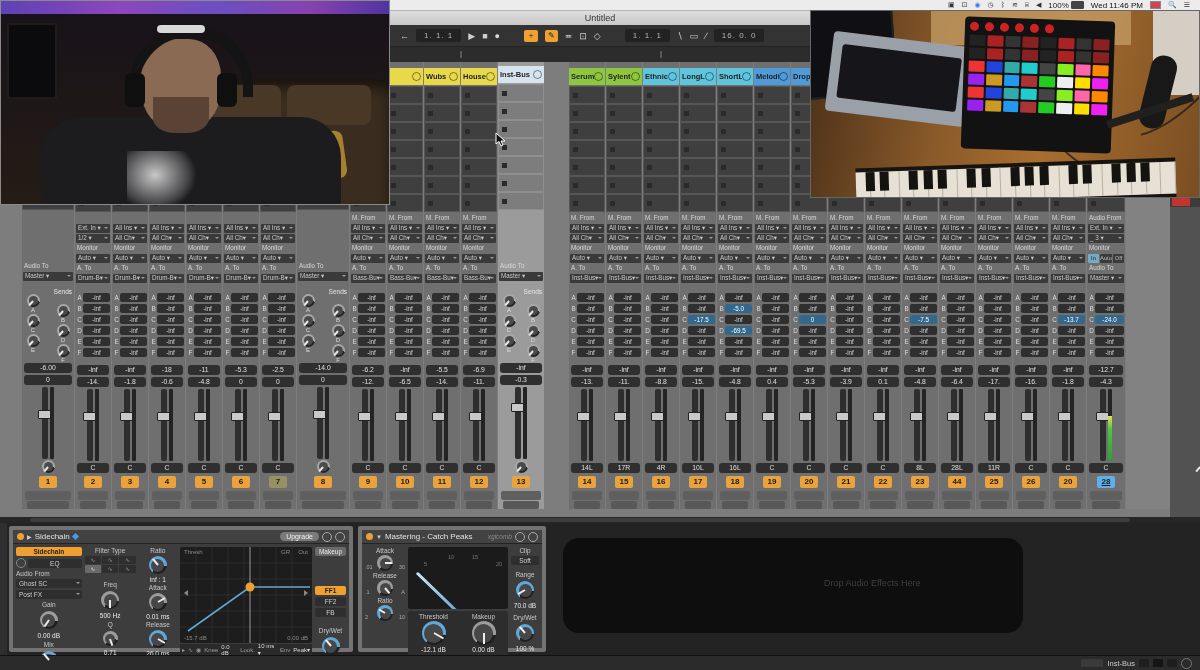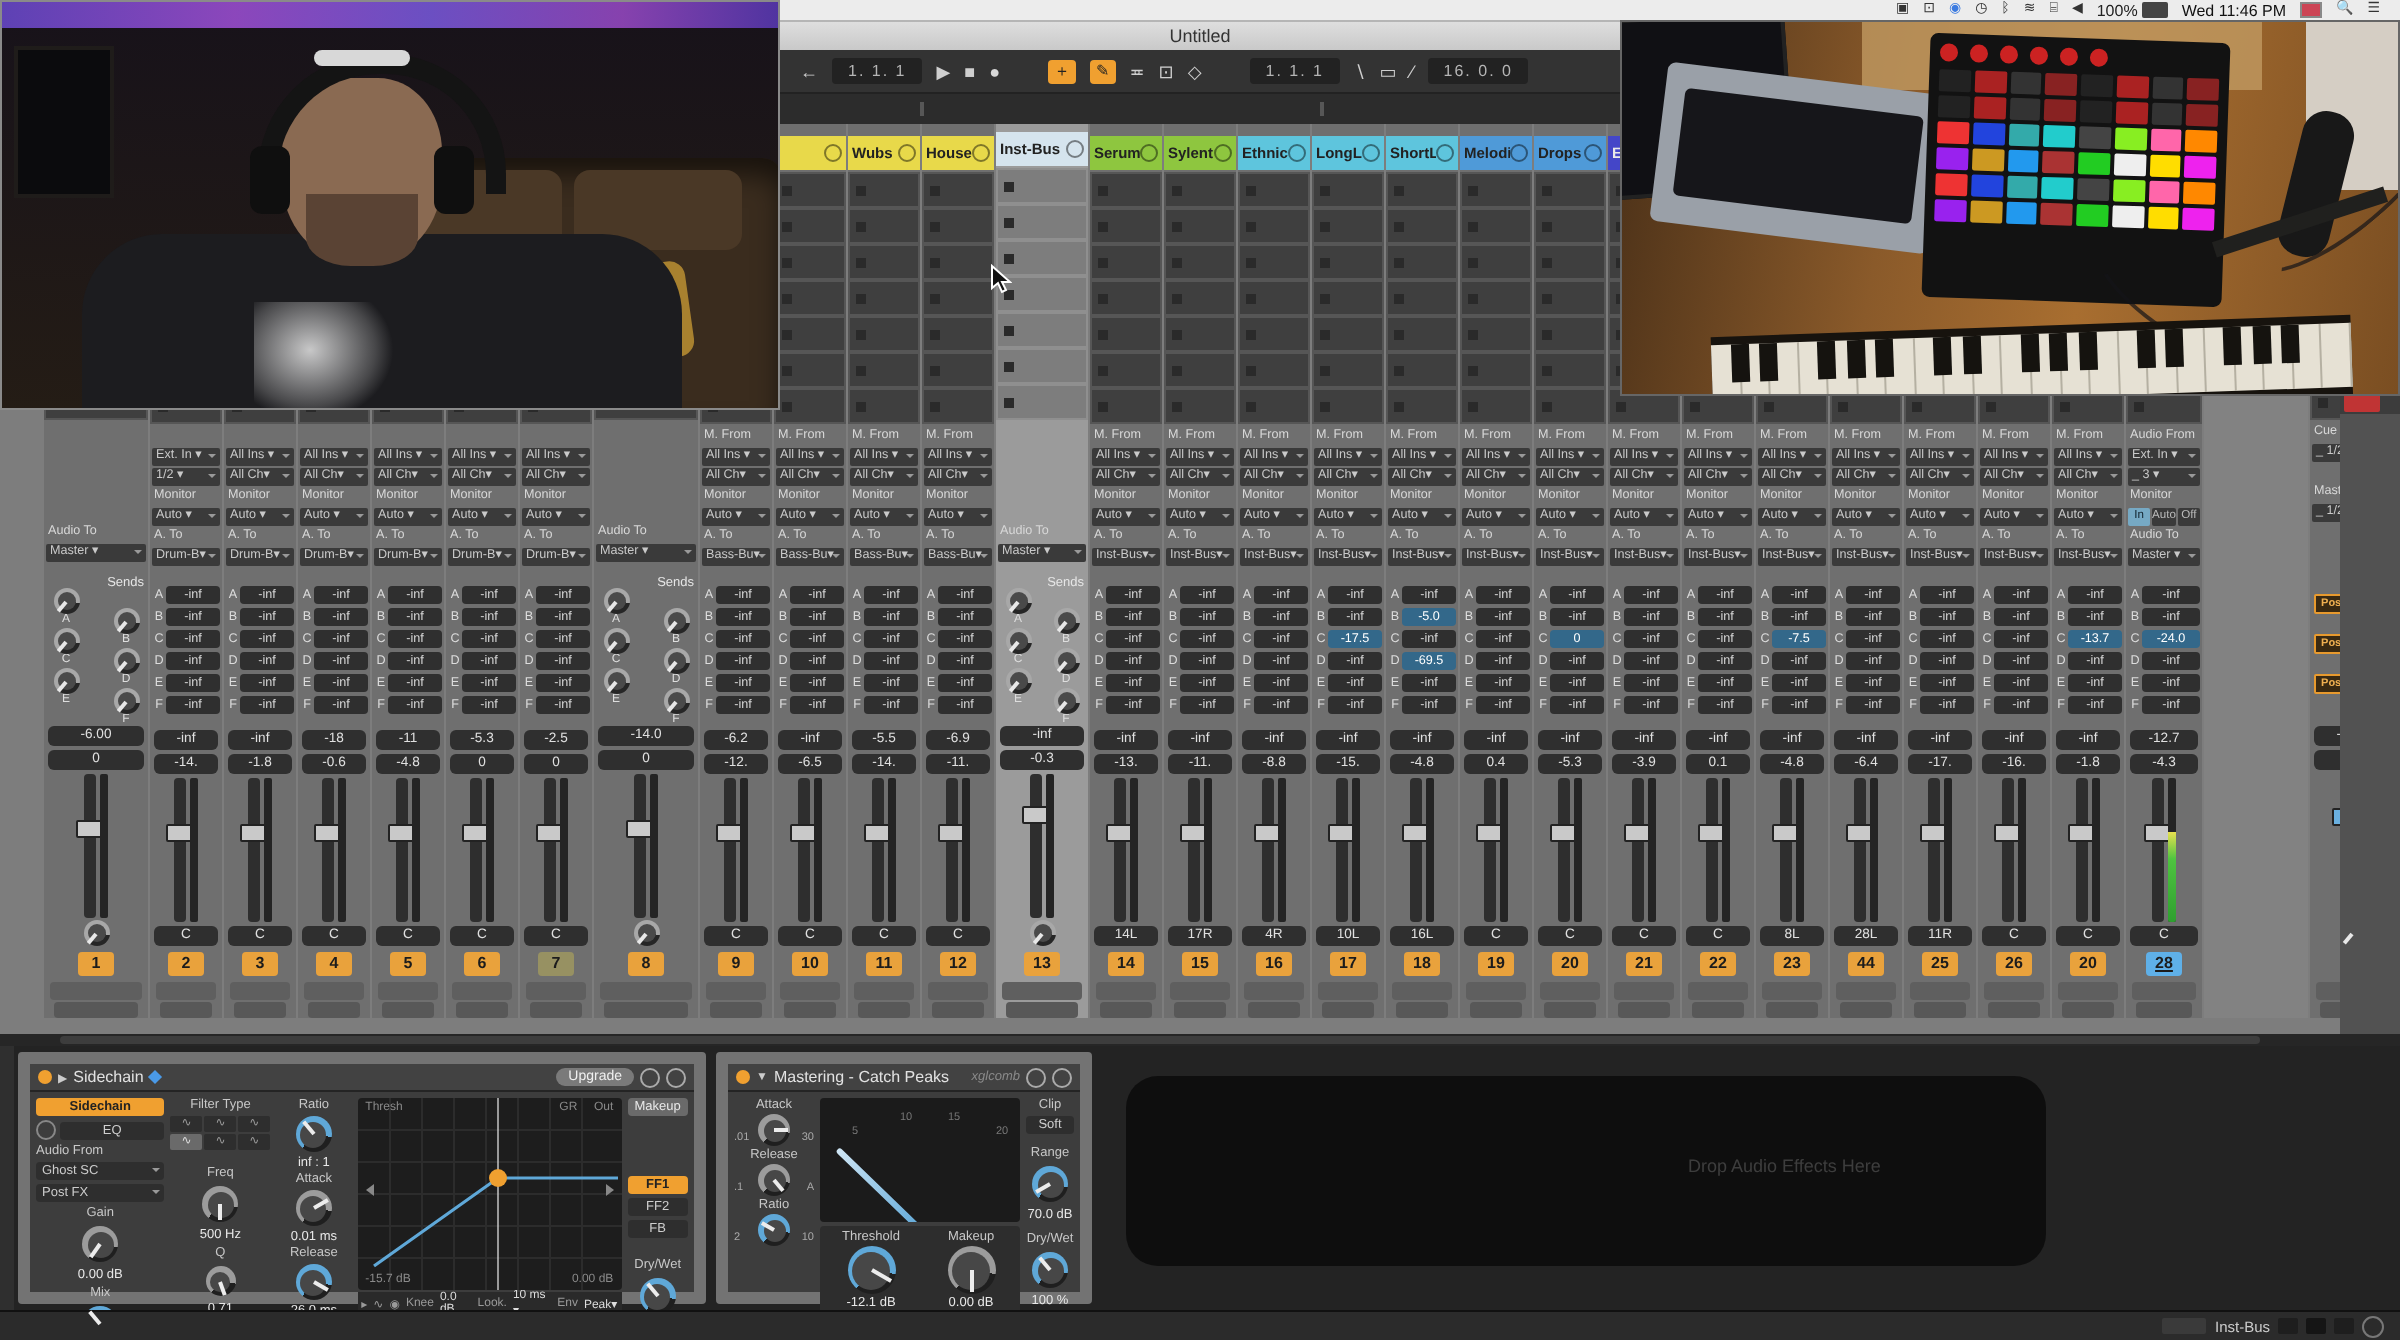--- a/index.html
+++ b/index.html
@@ -79,21 +79,21 @@
   .scenestrip{position:absolute;top:0;right:0;width:30px;height:145px;background:#3c3c3c;}
   .scenestrip .sslot{height:16px;margin:1px 2px;background:#333;display:flex;align-items:center;}
   .recbox{position:absolute;left:2px;top:134px;width:18px;height:10px;background:#c03434;border-radius:1px;}
   .scenelow{position:absolute;top:145px;right:0;width:30px;height:310px;background:#525252;}
   
   .hscroll{position:absolute;top:517px;left:0;width:1200px;height:6px;background:#262626;}
   .hscroll i{position:absolute;left:30px;top:1px;width:1100px;height:4px;background:#3d3d3d;border-radius:2px;}
   
   .devarea{position:absolute;top:523px;left:0;width:1200px;height:132px;background:#232323;}
   .devhandle{position:absolute;left:0;top:0;width:7px;height:132px;background:#2f2f2f;}
-  .device{position:absolute;top:3px;height:126px;background:#3d3d3d;border:6px solid #737373;border-radius:2px;box-sizing:border-box;}
+  .device{position:absolute;top:3px;height:126px;background:#3d3d3d;border:4px solid #737373;border-radius:2px;box-sizing:border-box;}
   .dtitle{height:13px;background:#424242;border-bottom:1px solid #242424;display:flex;align-items:center;gap:3px;padding:0 4px;font-size:8px;color:#e2e2e2;}
   .ddot{width:7px;height:7px;border-radius:50%;background:#f0a030;flex:none;}
   .dtri{font-size:6px;color:#ccc;}
   .bluedot{width:5px;height:5px;background:#4a9ae8;transform:rotate(45deg);}
   .dspacer{flex:1;}
   .upill{background:#7a7a7a;color:#f0f0f0;font-size:7px;padding:0 6px;border-radius:6px;line-height:9px;}
   .dcirc{width:8px;height:8px;border:1px solid #aaa;border-radius:50%;}
   .dbody{display:flex;padding:3px 3px 0 3px;gap:3px;}
   .dlab{font-size:6.5px;color:#c8c8c8;text-align:center;}
   .dval{font-size:6.5px;color:#e8e8e8;text-align:center;}
@@ -155,21 +155,21 @@
   .hw-pad{height:11px;border-radius:1px;}
   .hw-piano{position:absolute;left:45px;top:152px;width:320px;height:40px;background:#17130e;transform:rotate(-2deg);padding-top:4px;}
   .hw-wkeys{position:relative;display:flex;height:32px;background:#e6e1d4;}
   .hw-wk{flex:1;border-right:1px solid #b5b0a2;}
   .hw-bk{position:absolute;top:0;width:9px;height:19px;background:#15130f;}
   .hw-mic{position:absolute;right:28px;top:44px;width:26px;height:74px;background:#181818;border-radius:12px;transform:rotate(14deg);}
   .hw-arm{position:absolute;right:4px;top:96px;width:90px;height:8px;background:#20201e;transform:rotate(-18deg);}
   .hw-cable{position:absolute;width:120px;height:40px;border:2px solid rgba(20,20,25,.7);border-radius:50%;border-top-color:transparent;border-left-color:transparent;}
   .titlecard{position:absolute;left:563px;top:538px;width:460px;height:95px;background:rgba(13,13,13,.93);border-radius:16px;color:#f2f2f2;padding:12px 0 0 17px;box-sizing:border-box;z-index:5;}
   .tcline{font-size:28px;line-height:37px;letter-spacing:.2px;white-space:nowrap;}
-  .drophint{position:absolute;left:844px;top:578px;font-size:9px;color:rgba(150,150,150,.35);z-index:6;}
+  .drophint{position:absolute;left:824px;top:578px;font-size:9px;color:rgba(150,150,150,.35);z-index:6;}
   .cursor{position:absolute;left:495px;top:70px;z-index:4;}
 </style>
 </head>
 <body>
 
 <div id="root">
 
   <div class="menubar">
     <span class="mb-ic">▣</span>
     <span class="mb-ic">⊡</span>
@@ -1277,21 +1277,21 @@
             <div class="kn">
               <div class="p"></div>
             </div>
           </div>
           <div class="numrow">
             <div class="numbox on">13</div>
           </div>
           <div class="subrow"></div>
           <div class="subrow2"></div>
         </div>
-        <div class="tcol" style="width: 36px;">
+        <div class="tcol" style="width: 36px; margin-left: 24px;">
           <div class="thead" style="background: rgb(142, 198, 63);">
             <div class="tname">Serum</div>
             <div class="fold"></div>
           </div>
           <div class="slots">
             <div class="slot">
               <div class="stopq"></div>
             </div>
             <div class="slot">
               <div class="stopq"></div>

